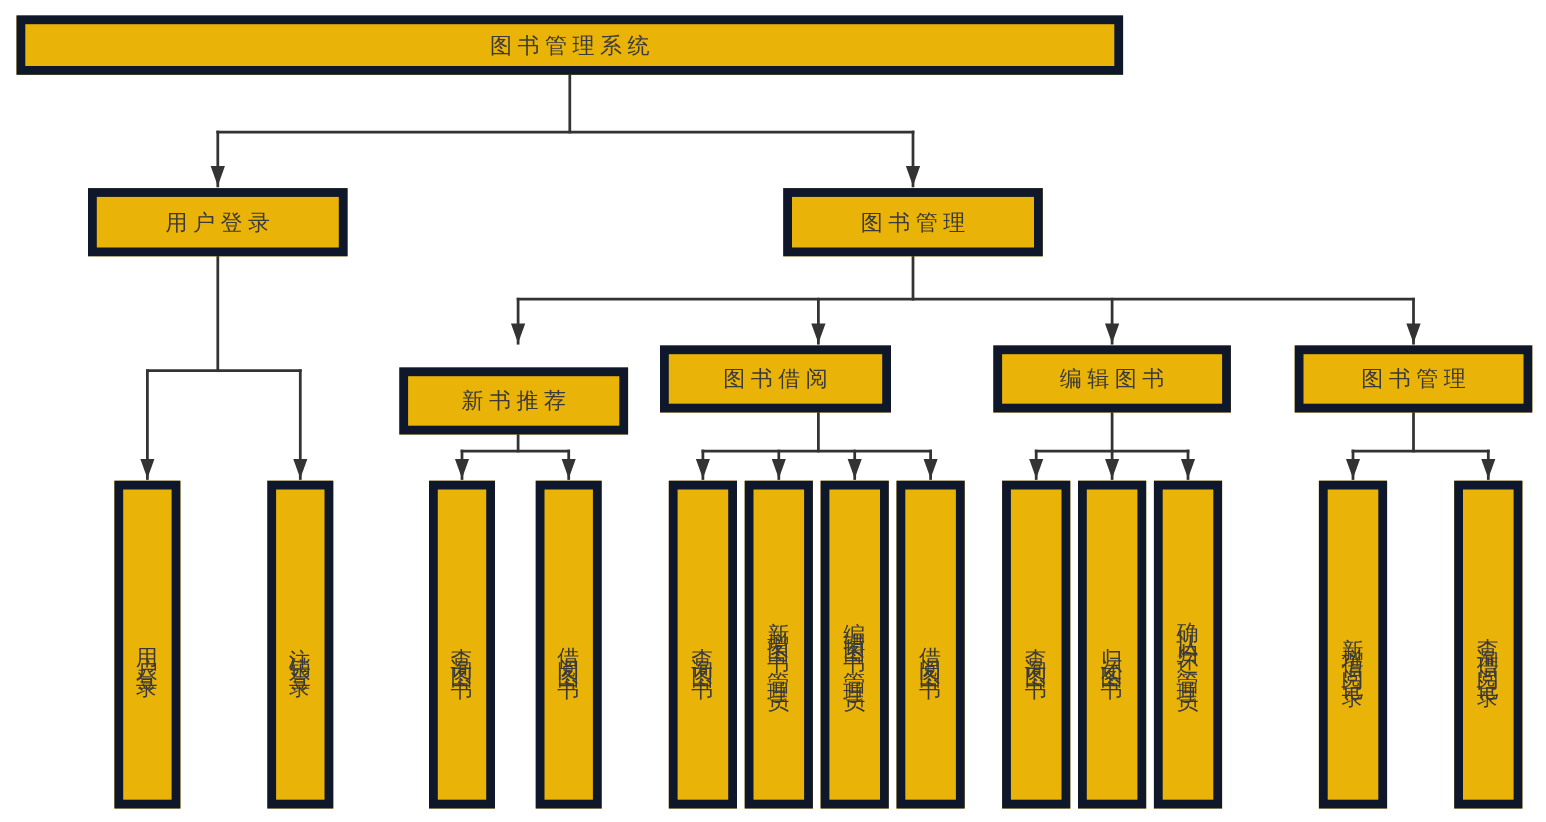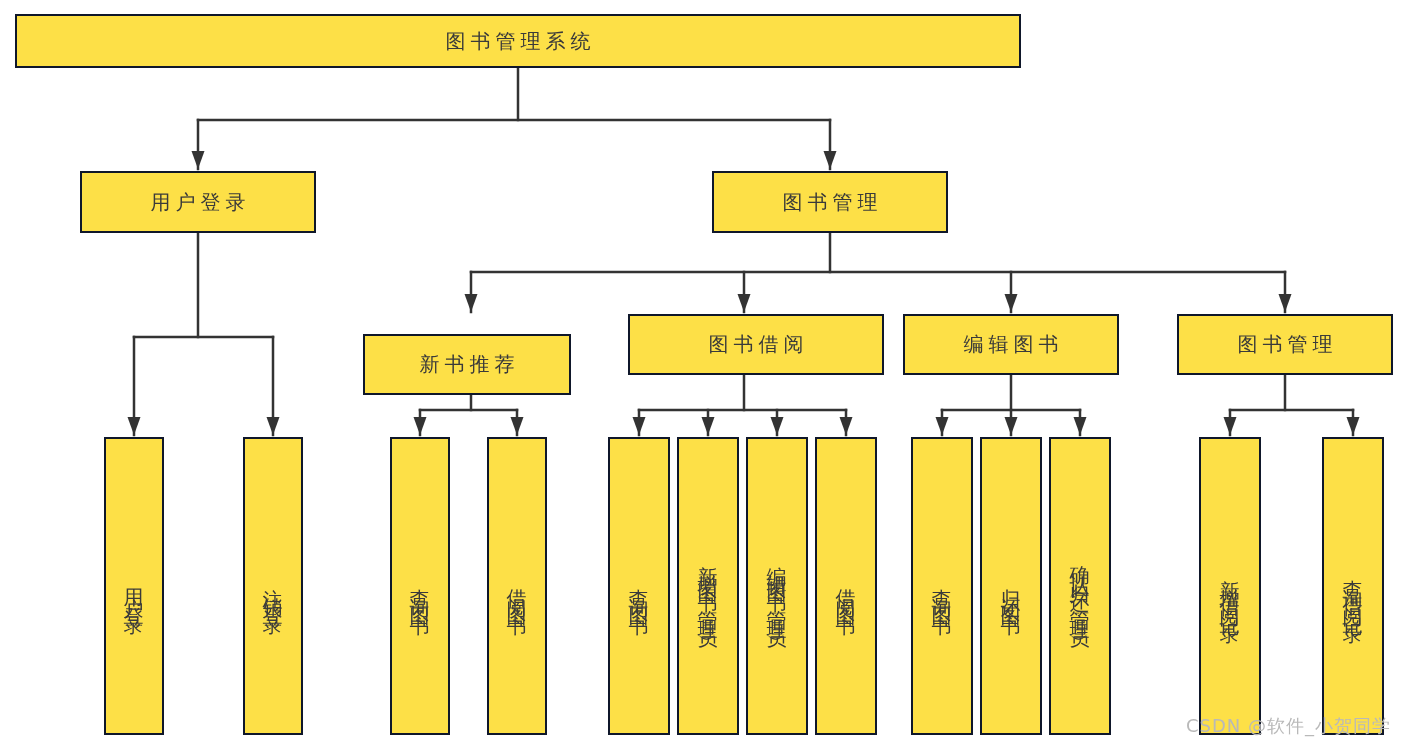--- a/index.html
+++ b/index.html
@@ -22,22 +22,22 @@
     z-index: 1;
   }
   .connector-layer line {
     stroke: #333333;
     stroke-width: 2.5;
     stroke-linecap: square;
   }
   .box {
     position: absolute;
     box-sizing: border-box;
-    background: #fde047;
-    border: 2px solid #0f172a;
+    background: #eab308;
+    border: 8px solid #0f172a;
     color: #3a3a3a;
     display: flex;
     align-items: center;
     justify-content: center;
     z-index: 2;
     text-align: left;
   }
   .hbox {
     font-size: 20px;
     letter-spacing: 5px;
@@ -127,21 +127,21 @@
       <line x1="1353" y1="410" x2="1353" y2="435" marker-end="url(#ah)"></line>
     </g>
   </svg>
 
   <div class="box hbox" style="left:15px; top:14px; width:1006px; height:54px;">图书管理系统</div>
 
   <div class="box hbox" style="left:80px; top:171px; width:236px; height:62px;">用户登录</div>
   <div class="box hbox" style="left:712px; top:171px; width:236px; height:62px;">图书管理</div>
 
   <div class="box hbox" style="left:363px; top:314px; width:208px; height:61px;margin-top:20px;">新书推荐</div>
-  <div class="box hbox" style="left:628px; top:314px; width:256px; height:61px;">图书借阅</div>
+  <div class="box hbox" style="left:600px; top:314px; width:210px; height:61px;">图书借阅</div>
   <div class="box hbox" style="left:903px; top:314px; width:216px; height:61px;">编辑图书</div>
   <div class="box hbox" style="left:1177px; top:314px; width:216px; height:61px;">图书管理</div>
 
   <div class="box vbox" style="left:104px; top:437px; width:60px; height:298px;">用户登录</div>
   <div class="box vbox" style="left:243px; top:437px; width:60px; height:298px;">注销登录</div>
 
   <div class="box vbox" style="left:390px; top:437px; width:60px; height:298px;">查询图书</div>
   <div class="box vbox" style="left:487px; top:437px; width:60px; height:298px;">借阅图书</div>
 
   <div class="box vbox" style="left:608px; top:437px; width:62px; height:298px;">查询图书</div>
@@ -149,15 +149,14 @@
   <div class="box vbox" style="left:746px; top:437px; width:62px; height:298px;">编辑图书（管理员）</div>
   <div class="box vbox" style="left:815px; top:437px; width:62px; height:298px;">借阅图书</div>
 
   <div class="box vbox" style="left:911px; top:437px; width:62px; height:298px;">查询图书</div>
   <div class="box vbox" style="left:980px; top:437px; width:62px; height:298px;">归还图书</div>
   <div class="box vbox" style="left:1049px; top:437px; width:62px; height:298px;">确认归还（管理员）</div>
 
   <div class="box vbox" style="left:1199px; top:437px; width:62px; height:298px;">新增借阅记录</div>
   <div class="box vbox" style="left:1322px; top:437px; width:62px; height:298px;">查询借阅记录</div>
 
-  <div class="watermark">CSDN @软件_小贺同学</div>
 
 </div>
 
 </body></html>

